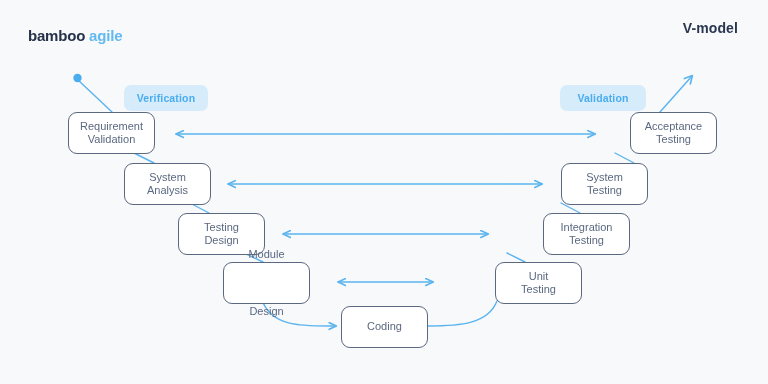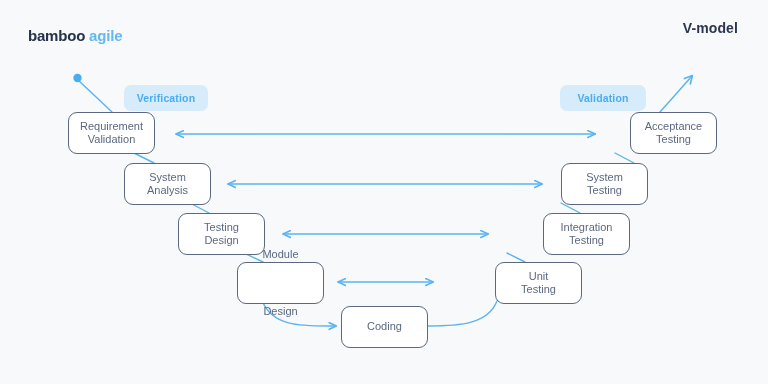--- a/index.html
+++ b/index.html
@@ -154,21 +154,21 @@
   <div class="node" style="left:124px; top:163px;">
     <span>System</span>
     <span>Analysis</span>
   </div>
 
   <div class="node" style="left:178px; top:213px;">
     <span>Testing</span>
     <span>Design</span>
   </div>
 
-  <div class="node" style="left:237px; top:262px;gap:43px;">
+  <div class="node" style="left:223px; top:262px;gap:43px;">
     <span>Module</span>
     <span>Design</span>
   </div>
 
   <div class="node" style="left:341px; top:306px;">
     <span>Coding</span>
   </div>
 
   <div class="node" style="left:453px; top:262px;margin-left:42px;">
     <span>Unit</span>

